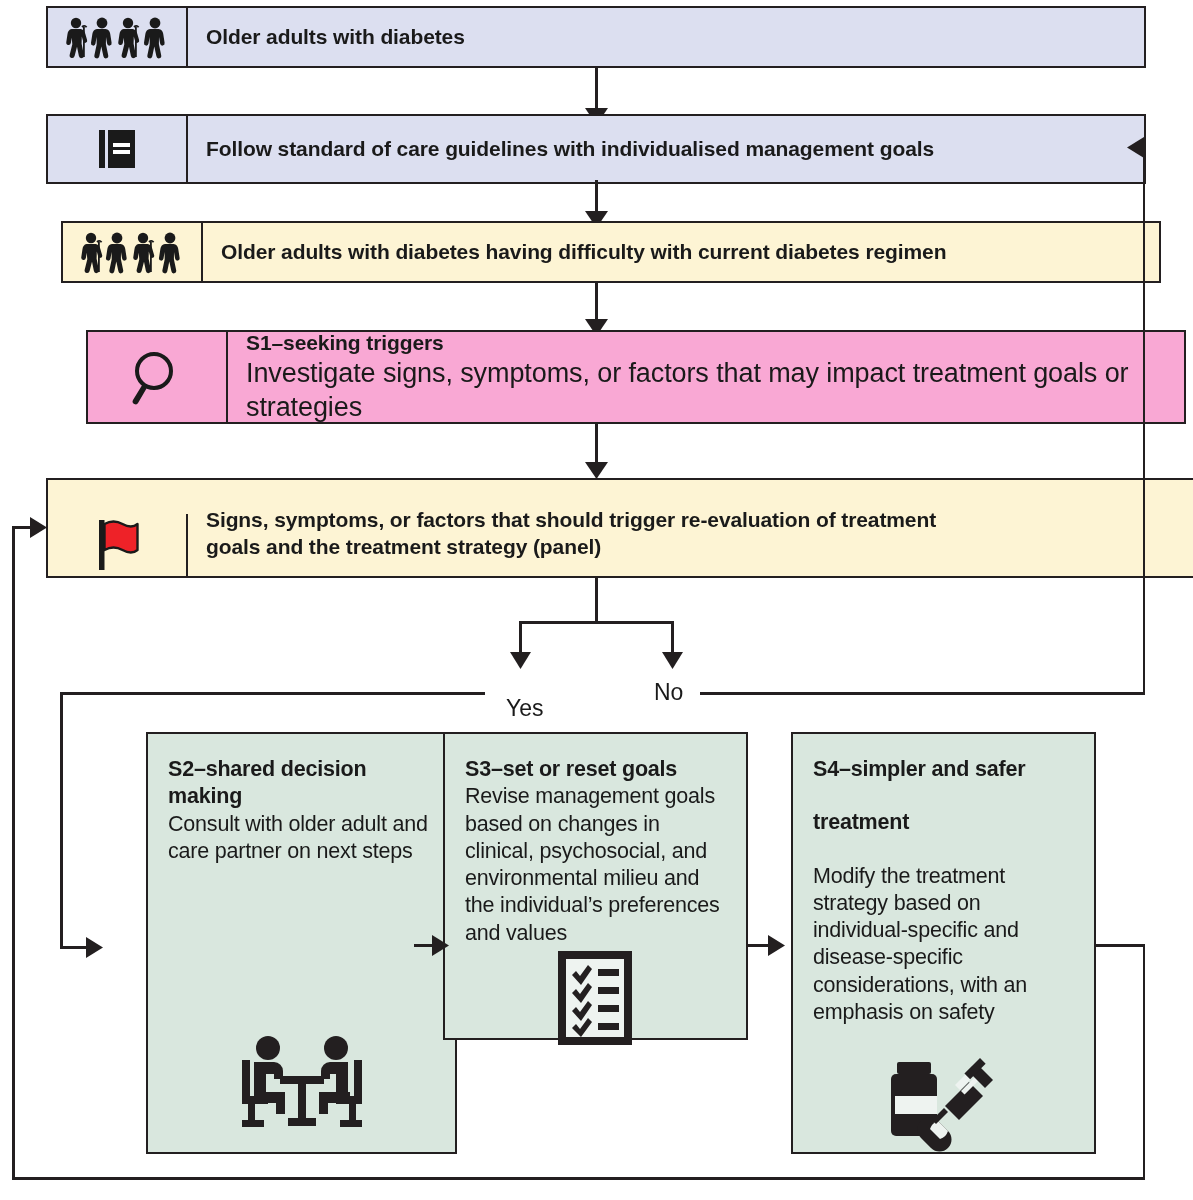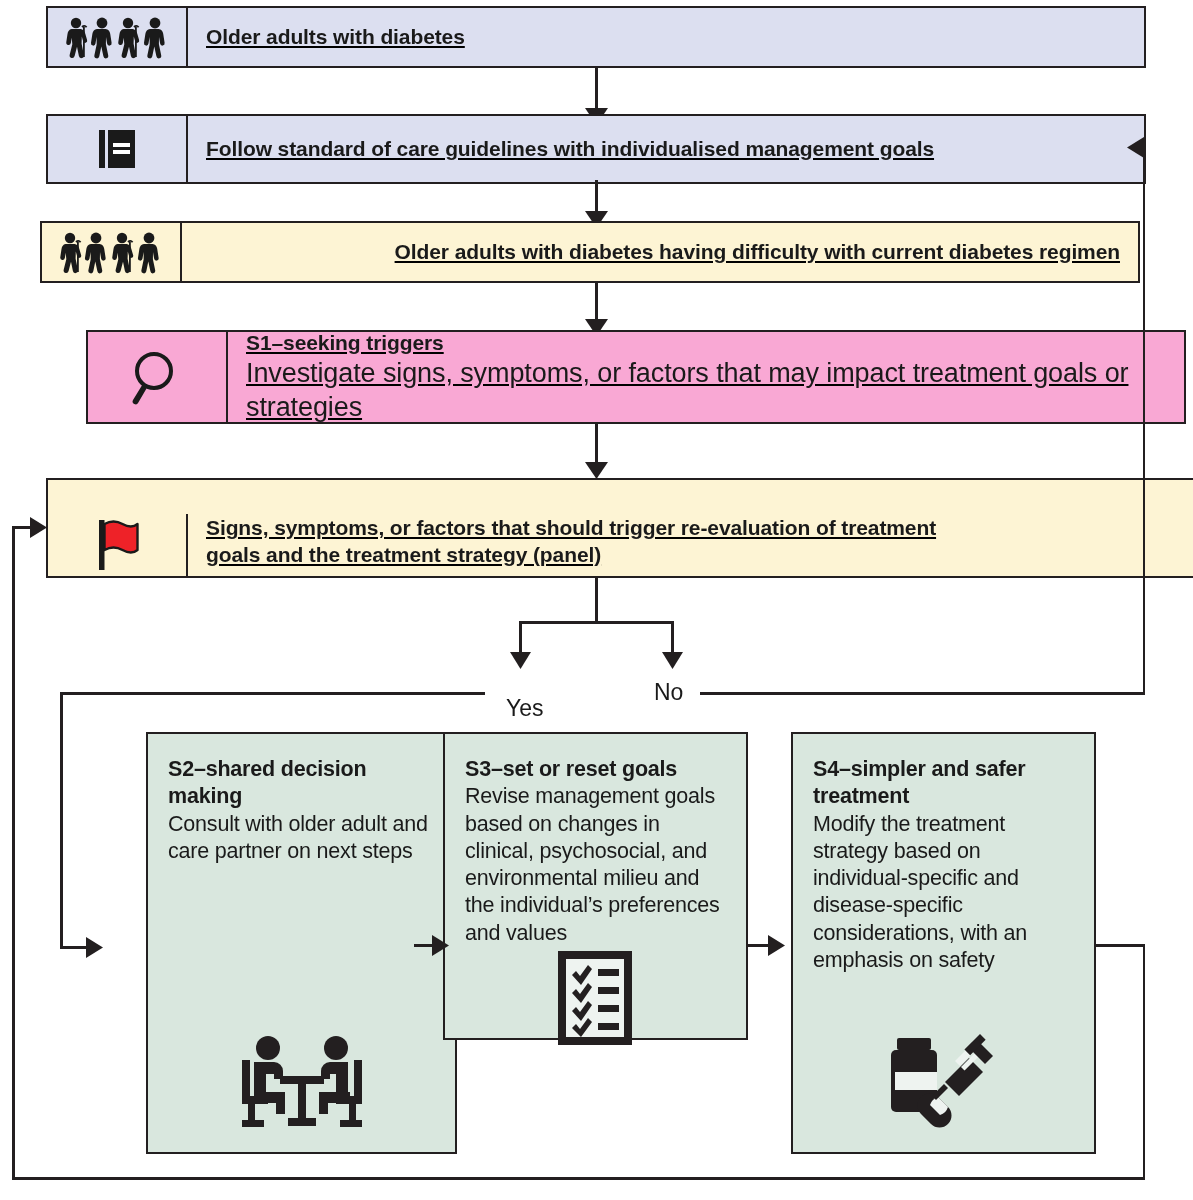--- a/index.html
+++ b/index.html
@@ -32,22 +32,21 @@
     border-right: 2.5px solid #231f20;
     display: flex;
     align-items: center;
     justify-content: center;
   }
   .text-cell {
     flex: 1 1 auto;
     display: flex;
     flex-direction: column;
     justify-content: center;
-    padding: 8px 18px;
-    text-decoration: underline;
+    padding: 16px 18px;
   }
   .box-title {
     font-size: 21px;
     font-weight: bold;
     color: #1a1a1a;
     line-height: 1.26;
     letter-spacing: -0.1px;
   }
   .box-sub {
     font-size: 27px;
@@ -155,21 +154,21 @@
     <div class="text-cell">
       <div class="box-title">Follow standard of care guidelines with individualised management goals</div>
     </div>
   </div>
 
   <div class="ln" style="left:595px; top:180px; width:2.5px; height:37px;"></div>
   <svg class="arrow" style="left:585px; top:211px;" width="24" height="18">
     <polygon points="0,0 23,0 11.5,17" fill="#231f20"></polygon>
   </svg>
 
-  <div class="box fill-cream" style="left:40px; top:221px; width:1100px; height:62px;text-align:right;">
+  <div class="box fill-cream" style="left:61px; top:221px; width:1100px; height:62px;">
     <div class="icon-cell">
       <svg width="110" height="44" viewBox="0 0 110 44">
         <g fill="#1a1a1a">
           <circle cx="14" cy="8" r="5.2"></circle>
           <path d="M9.5 14 q-3.4 0.8 -4 5 l-1.2 8 q-0.4 2.6 1.9 3 q2.3 0.3 2.7 -2.2 l0.8 -5 l0.6 6.5 l-2.6 10.4 q-0.6 2.6 1.8 3.2 q2.4 0.6 3.1 -1.9 l2.4 -9.3 l1.9 9.4 q0.5 2.5 3 2 q2.5 -0.5 2 -3.1 l-2.3 -11.2 l0.2 -7.2 l1.3 4.6 q0.6 2.2 2.6 1.6 q2 -0.6 1.4 -2.8 l-1.9 -6.5 q-1 -3.6 -4.6 -4.5 z"></path>
           <rect x="21" y="12" width="1.8" height="30"></rect>
           <path d="M20 12 q2.5 -2.5 4.6 0.2" stroke="#1a1a1a" stroke-width="1.8" fill="none"></path>
           <circle cx="40" cy="8" r="5.4"></circle>
           <path d="M35 14 q-4 0.6 -4.6 4.8 l-1.4 9 q-0.4 2.4 1.9 2.8 q2.2 0.3 2.6 -2 l1.1 -6.6 l0.1 7.2 l-2.3 11 q-0.5 2.6 2 3.1 q2.4 0.5 2.9 -2 l2 -9.8 l2.1 9.8 q0.5 2.6 2.9 2 q2.4 -0.5 1.9 -3.1 l-2.3 -11 l0.1 -7.2 l1.1 6.6 q0.4 2.3 2.6 2 q2.3 -0.4 1.9 -2.8 l-1.4 -9 q-0.6 -4.2 -4.6 -4.8 z"></path>
           <circle cx="66" cy="8" r="5.2"></circle>
@@ -301,21 +300,21 @@
           <path d="M22 81 l4 -4 l4 5 l8 -11 l4 4 l-11 15 z"></path>
           <rect x="48" y="22" width="21" height="7"></rect>
           <rect x="48" y="40" width="21" height="7"></rect>
           <rect x="48" y="58" width="21" height="7"></rect>
           <rect x="48" y="76" width="21" height="7"></rect>
         </g>
       </svg>
     </div>
   </div>
 
-  <div class="step-box" style="left:791px; top:732px; width:305px; height:422px;">
+  <div class="step-box" style="left:791px; top:732px; width:305px; height:422px;gap:26px;">
     <div class="step-title">S4–simpler and safer</div>
     <div class="step-title">treatment</div>
     <div class="step-body">Modify the treatment strategy based on individual-specific and disease-specific considerations, with an emphasis on safety</div>
     <div class="step-icon">
       <svg width="118" height="104" viewBox="0 0 118 104">
         <g fill="#231f20">
 
           <rect x="12" y="10" width="34" height="12" rx="2"></rect>
           <rect x="6" y="22" width="46" height="62" rx="5"></rect>
           <rect x="10" y="44" width="42" height="18" fill="#eef3f0"></rect>

